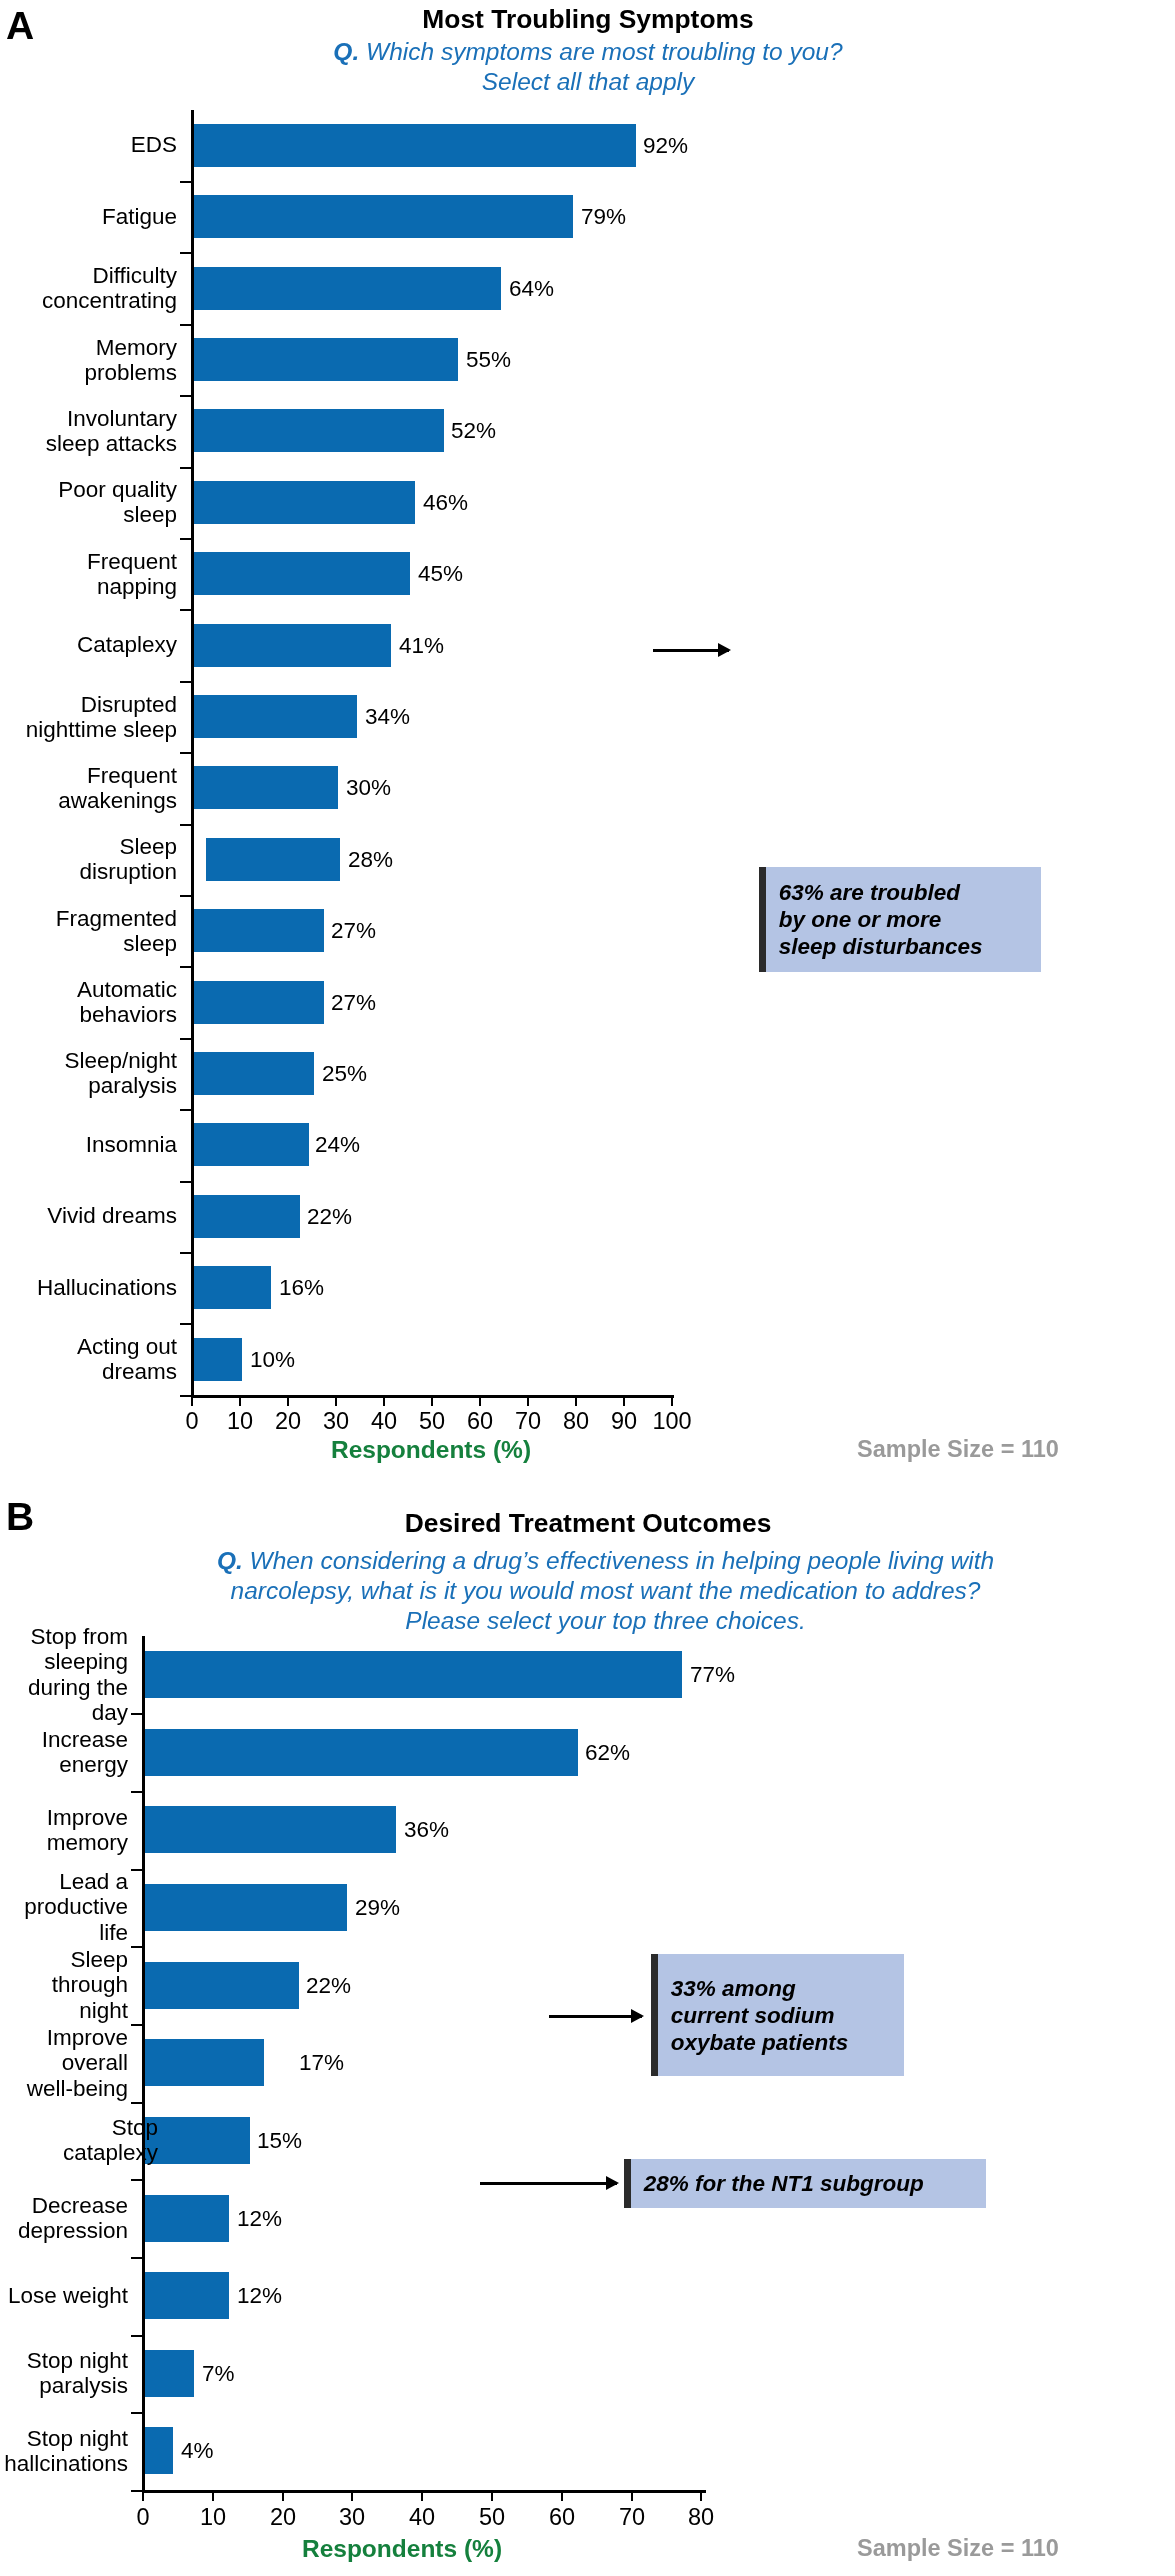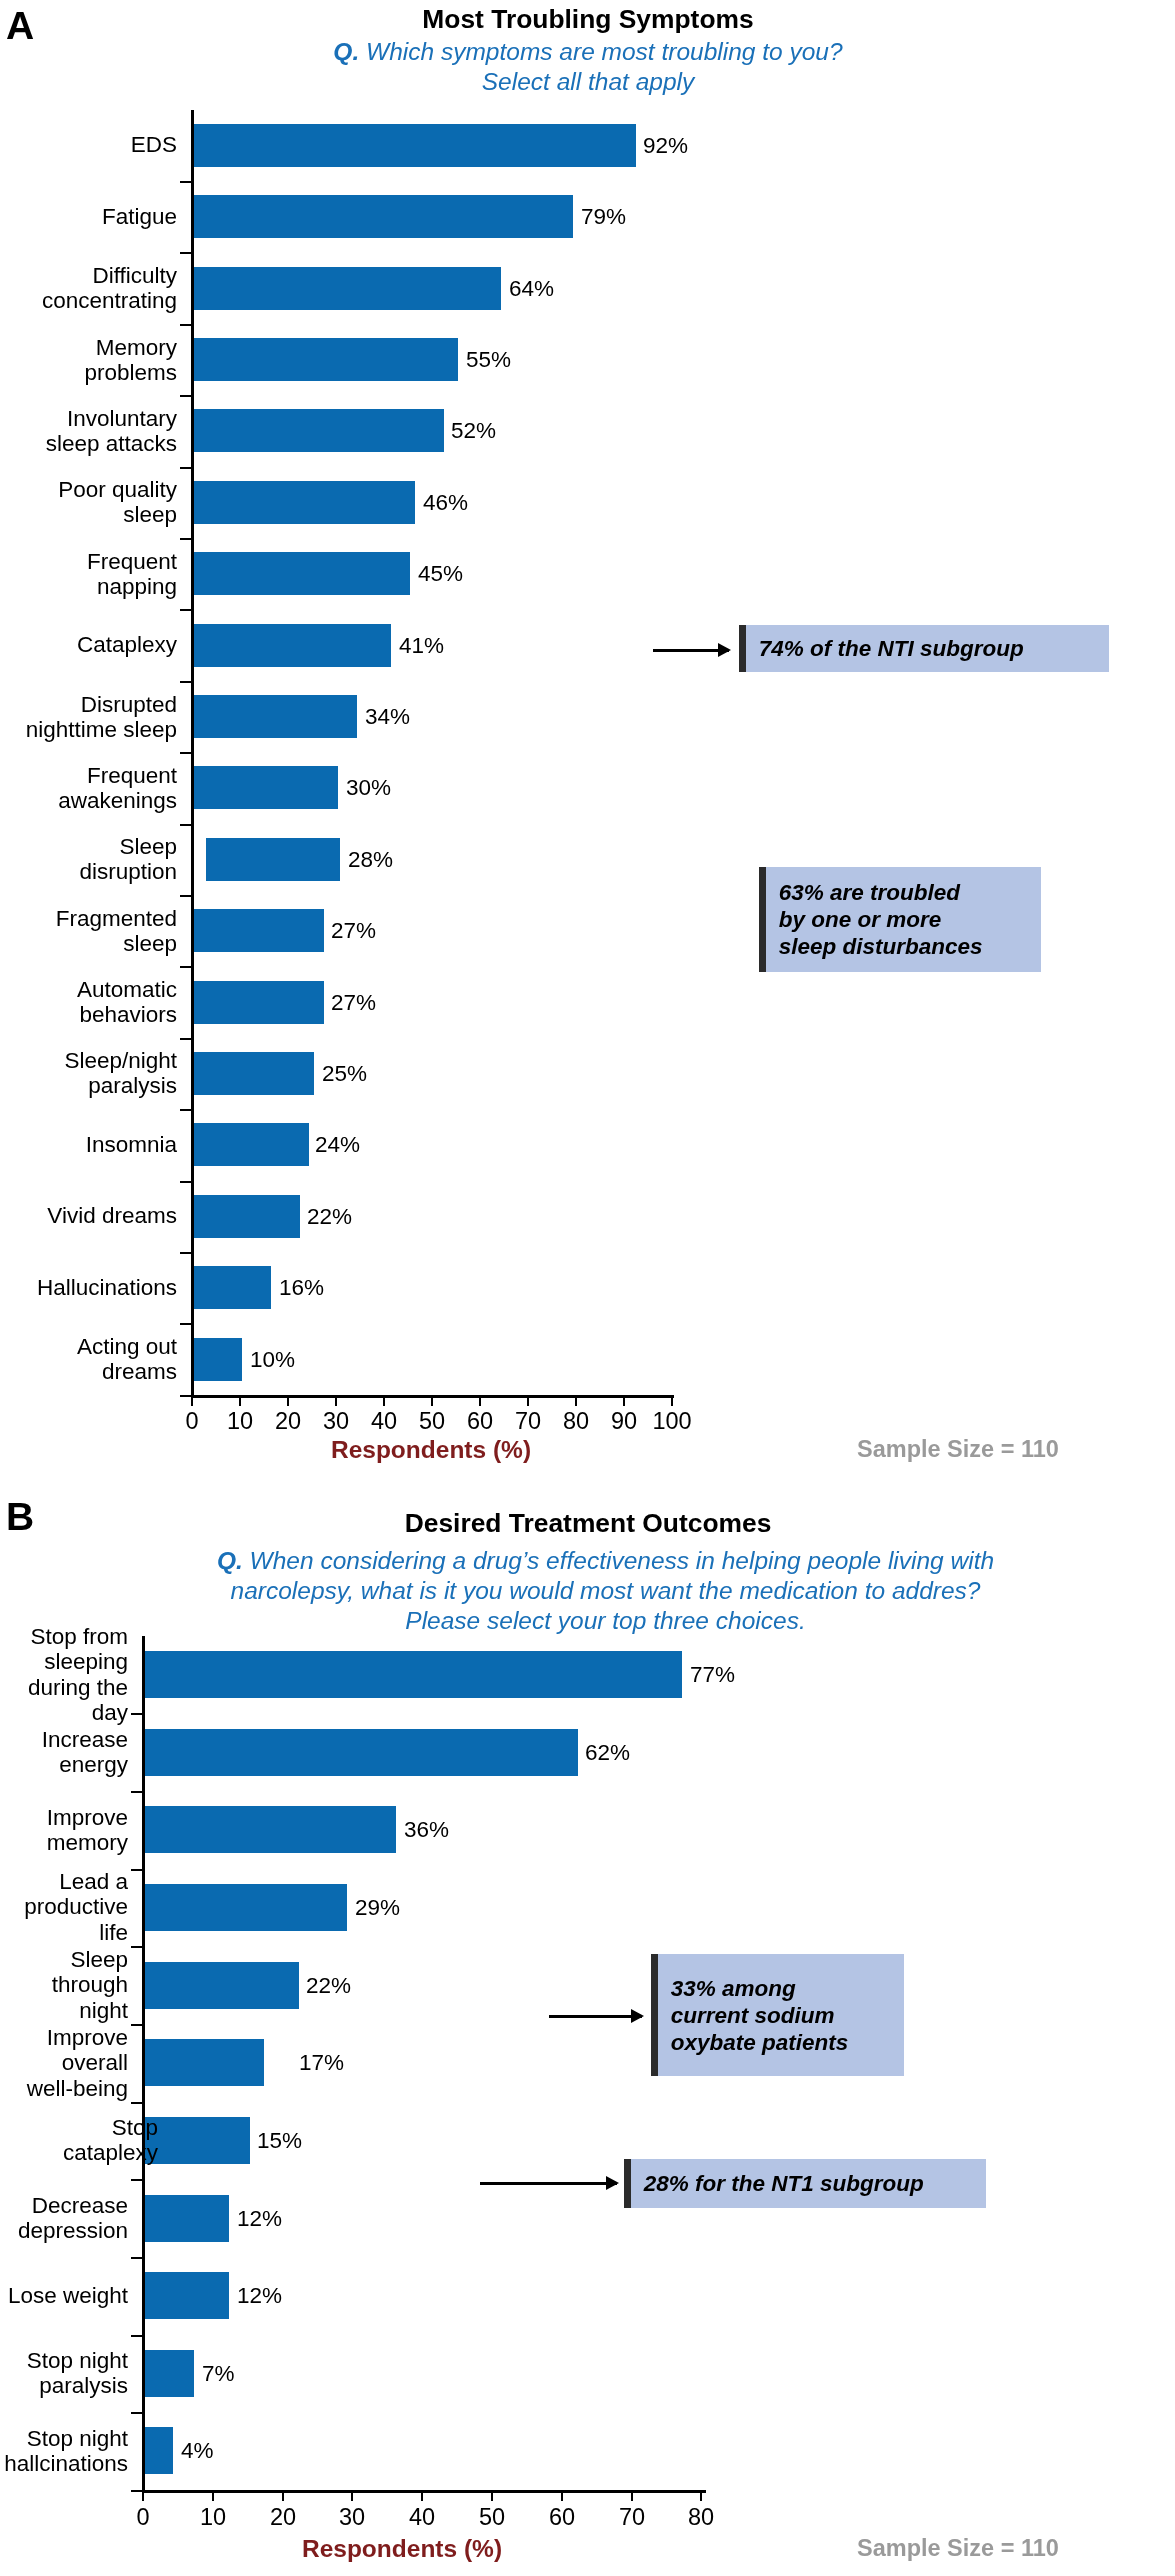--- a/index.html
+++ b/index.html
@@ -109,21 +109,21 @@
     position: absolute;
     font-size: 23.5px;
     color: #000;
     text-align: center;
     transform: translateX(-50%);
   }
   .xaxis-title {
     position: absolute;
     font-size: 24.5px;
     font-weight: bold;
-    color: #7f1d1d;
+    color: #15803d;
     text-align: center;
   }
   .samplesize {
     position: absolute;
     font-size: 23.5px;
     font-weight: bold;
     color: #9a9a9a;
   }
 
   
@@ -359,23 +359,20 @@
       <div class="xtick" style="left: 623px; top: 1395px;"></div>
       <div class="xticklabel" style="left: 624px; top: 1408px;">90</div>
       <div class="xtick" style="left: 671px; top: 1395px;"></div>
       <div class="xticklabel" style="left: 672px; top: 1408px;">100</div>
     </div>
 
   <div class="xaxis-title" style="left:235px; top:1436px; width:392px;">Respondents (%)</div>
   <div class="samplesize" style="left:857px; top:1436px;">Sample Size = 110</div>
 
   <div class="arrow" style="left:653px; top:649px; width:76px;"></div>
-  <div class="callout" style="left:739px; top:625px; width:370px; height:47px;">
-    <span>74% of the NTI subgroup</span>
-  </div>
 
   <div class="callout" style="left:759px; top:867px; width:282px; height:105px;">
     <span>63% are troubled
 by one or more
 sleep disturbances</span>
   </div>
 
   <div class="panel-letter" style="left:5.9px; top:1497px;">B</div>
 
   <div class="panel-title" style="left:196px; top:1508px; width:784px;">Desired Treatment Outcomes</div>

